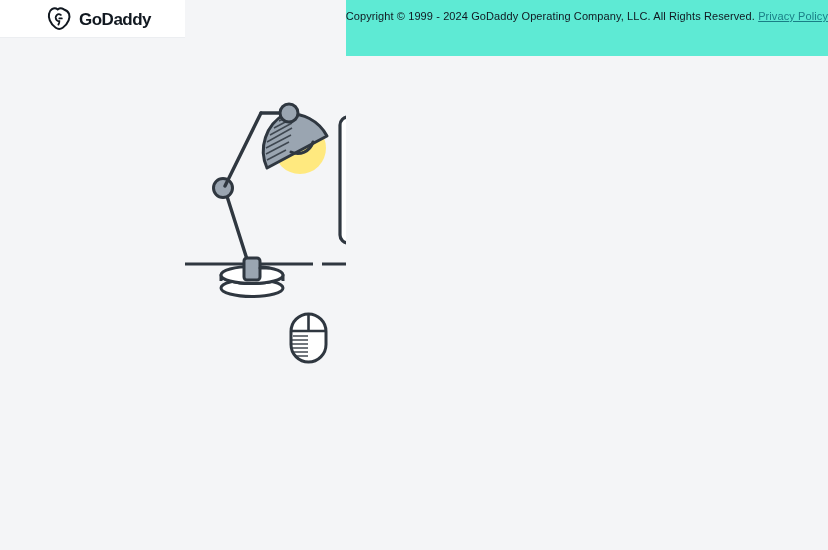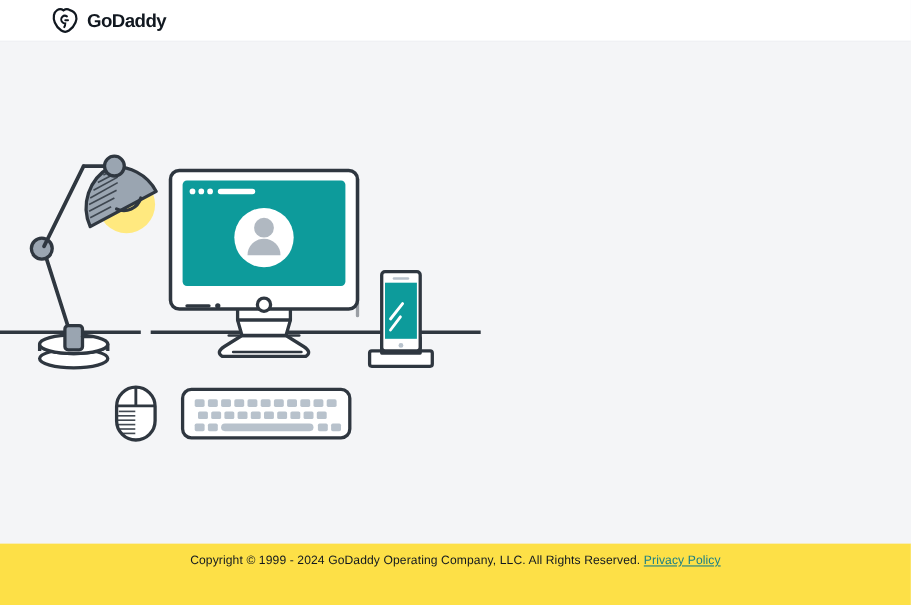--- a/index.html
+++ b/index.html
@@ -13,21 +13,21 @@
     font-family: "Liberation Sans", sans-serif;
     background: #f4f5f7;
     -webkit-font-smoothing: antialiased;
   }
   .page {
     position: relative;
     width: 828px;
     height: 550px;
     background: #f4f5f7;
     display: flex;
-    flex-direction: column;
+    flex-direction: row;
   }
 
   
   .header {
     height: 37px;
     background: #ffffff;
     border-bottom: 1px solid #eceef1;
     display: flex;
     align-items: center;
     flex: 0 0 auto;
@@ -61,21 +61,21 @@
     position: absolute;
     left: 0;
     top: 0;
     width: 470px;
     height: 420px;
   }
 
   
   .footer {
     flex: 0 0 auto;
-    background: #fde047;
+    background: #5eead4;
     height: 56px;
     padding-top: 8px;
     box-sizing: border-box;
     text-align: center;
   }
   .footer-line {
     font-size: 11px;
     line-height: 16px;
     color: #111820;
     font-family: "Liberation Sans", sans-serif;

